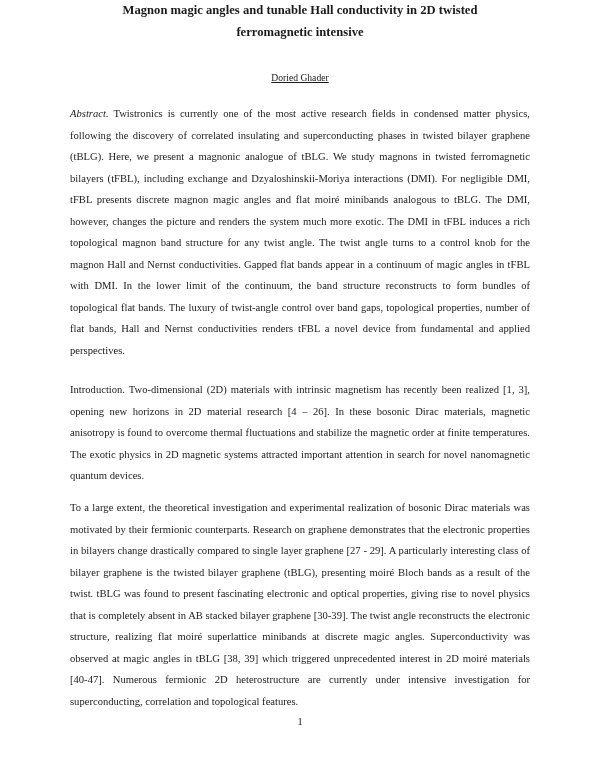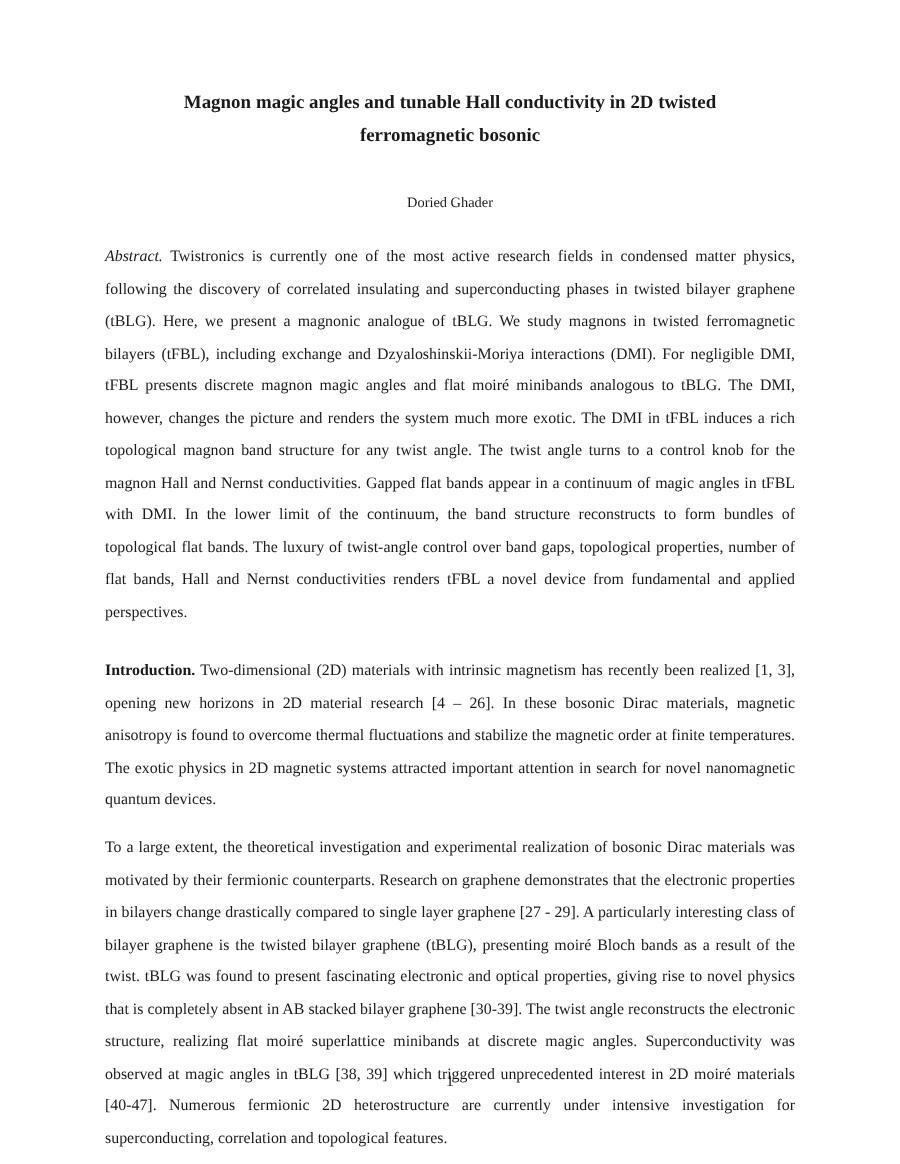--- a/index.html
+++ b/index.html
@@ -21,34 +21,34 @@
     background: #ffffff;
     box-sizing: border-box;
   }
   .content {
     position: absolute;
     left: 70px;
     top: 0;
     width: 460px;
   }
   .title-block {
-    margin-top: 58px;
     text-align: center;
   }
   .title-line {
     font-size: 12.6px;
     font-weight: bold;
     line-height: 21.5px;
     letter-spacing: 0.02px;
   }
   .author {
     margin-top: 28px;
     text-align: center;
     font-size: 9.6px;
     line-height: 14px;
+    text-decoration: underline;
   }
   .affiliation {
     margin-top: 14px;
     text-align: center;
     font-size: 8.3px;
     line-height: 13px;
   }
   .para {
     margin-top: 18px;
     font-size: 10.6px;
@@ -58,42 +58,42 @@
     hyphens: none;
   }
   .para.tight {
     margin-top: 0;
   }
   .lead-abstract {
     font-weight: normal;
     font-style: italic;
   }
   .lead-intro {
-    font-weight: bold;
+    font-weight: normal;
   }
   .page-number {
     position: absolute;
     left: 0;
     right: 0;
     top: 714px;
     text-align: center;
     font-size: 10.4px;
     line-height: 16px;
   }
 </style>
 </head>
 <body>
 
 <div class="page">
 
   <div class="content">
 
     <div class="title-block">
       <div class="title-line">Magnon magic angles and tunable Hall conductivity in 2D twisted</div>
-      <div class="title-line">ferromagnetic bosonic</div>
+      <div class="title-line">ferromagnetic intensive</div>
     </div>
 
     <div class="author">Doried Ghader</div>
 
 
     <p class="para"><span class="lead-abstract">Abstract.</span><span> Twistronics is currently one of the most active research fields in condensed matter physics, following the discovery of correlated insulating and superconducting phases in twisted bilayer graphene (tBLG). Here, we present a magnonic analogue of tBLG. We study magnons in twisted ferromagnetic bilayers (tFBL), including exchange and Dzyaloshinskii-Moriya interactions (DMI). For negligible DMI, tFBL presents discrete magnon magic angles and flat moiré minibands analogous to tBLG. The DMI, however, changes the picture and renders the system much more exotic. The DMI in tFBL induces a rich topological magnon band structure for any twist angle. The twist angle turns to a control knob for the magnon Hall and Nernst conductivities. Gapped flat bands appear in a continuum of magic angles in tFBL with DMI. In the lower limit of the continuum, the band structure reconstructs to form bundles of topological flat bands. The luxury of twist-angle control over band gaps, topological properties, number of flat bands, Hall and Nernst conductivities renders tFBL a novel device from fundamental and applied perspectives.</span></p>
 
     <p class="para"><span class="lead-intro">Introduction.</span><span> Two-dimensional (2D) materials with intrinsic magnetism has recently been realized [1, 3], opening new horizons in 2D material research [4 – 26]. In these bosonic Dirac materials, magnetic anisotropy is found to overcome thermal fluctuations and stabilize the magnetic order at finite temperatures. The exotic physics in 2D magnetic systems attracted important attention in search for novel nanomagnetic quantum devices.</span></p>
 
     <p class="para tight"><span>To a large extent, the theoretical investigation and experimental realization of bosonic Dirac materials was motivated by their fermionic counterparts. Research on graphene demonstrates that the electronic properties in bilayers change drastically compared to single layer graphene [27 - 29]. A particularly interesting class of bilayer graphene is the twisted bilayer graphene (tBLG), presenting moiré Bloch bands as a result of the twist. tBLG was found to present fascinating electronic and optical properties, giving rise to novel physics that is completely absent in AB stacked bilayer graphene [30-39]. The twist angle reconstructs the electronic structure, realizing flat moiré superlattice minibands at discrete magic angles. Superconductivity was observed at magic angles in tBLG [38, 39] which triggered unprecedented interest in 2D moiré materials [40-47]. Numerous fermionic 2D heterostructure are currently under intensive investigation for superconducting, correlation and topological features.</span></p>

